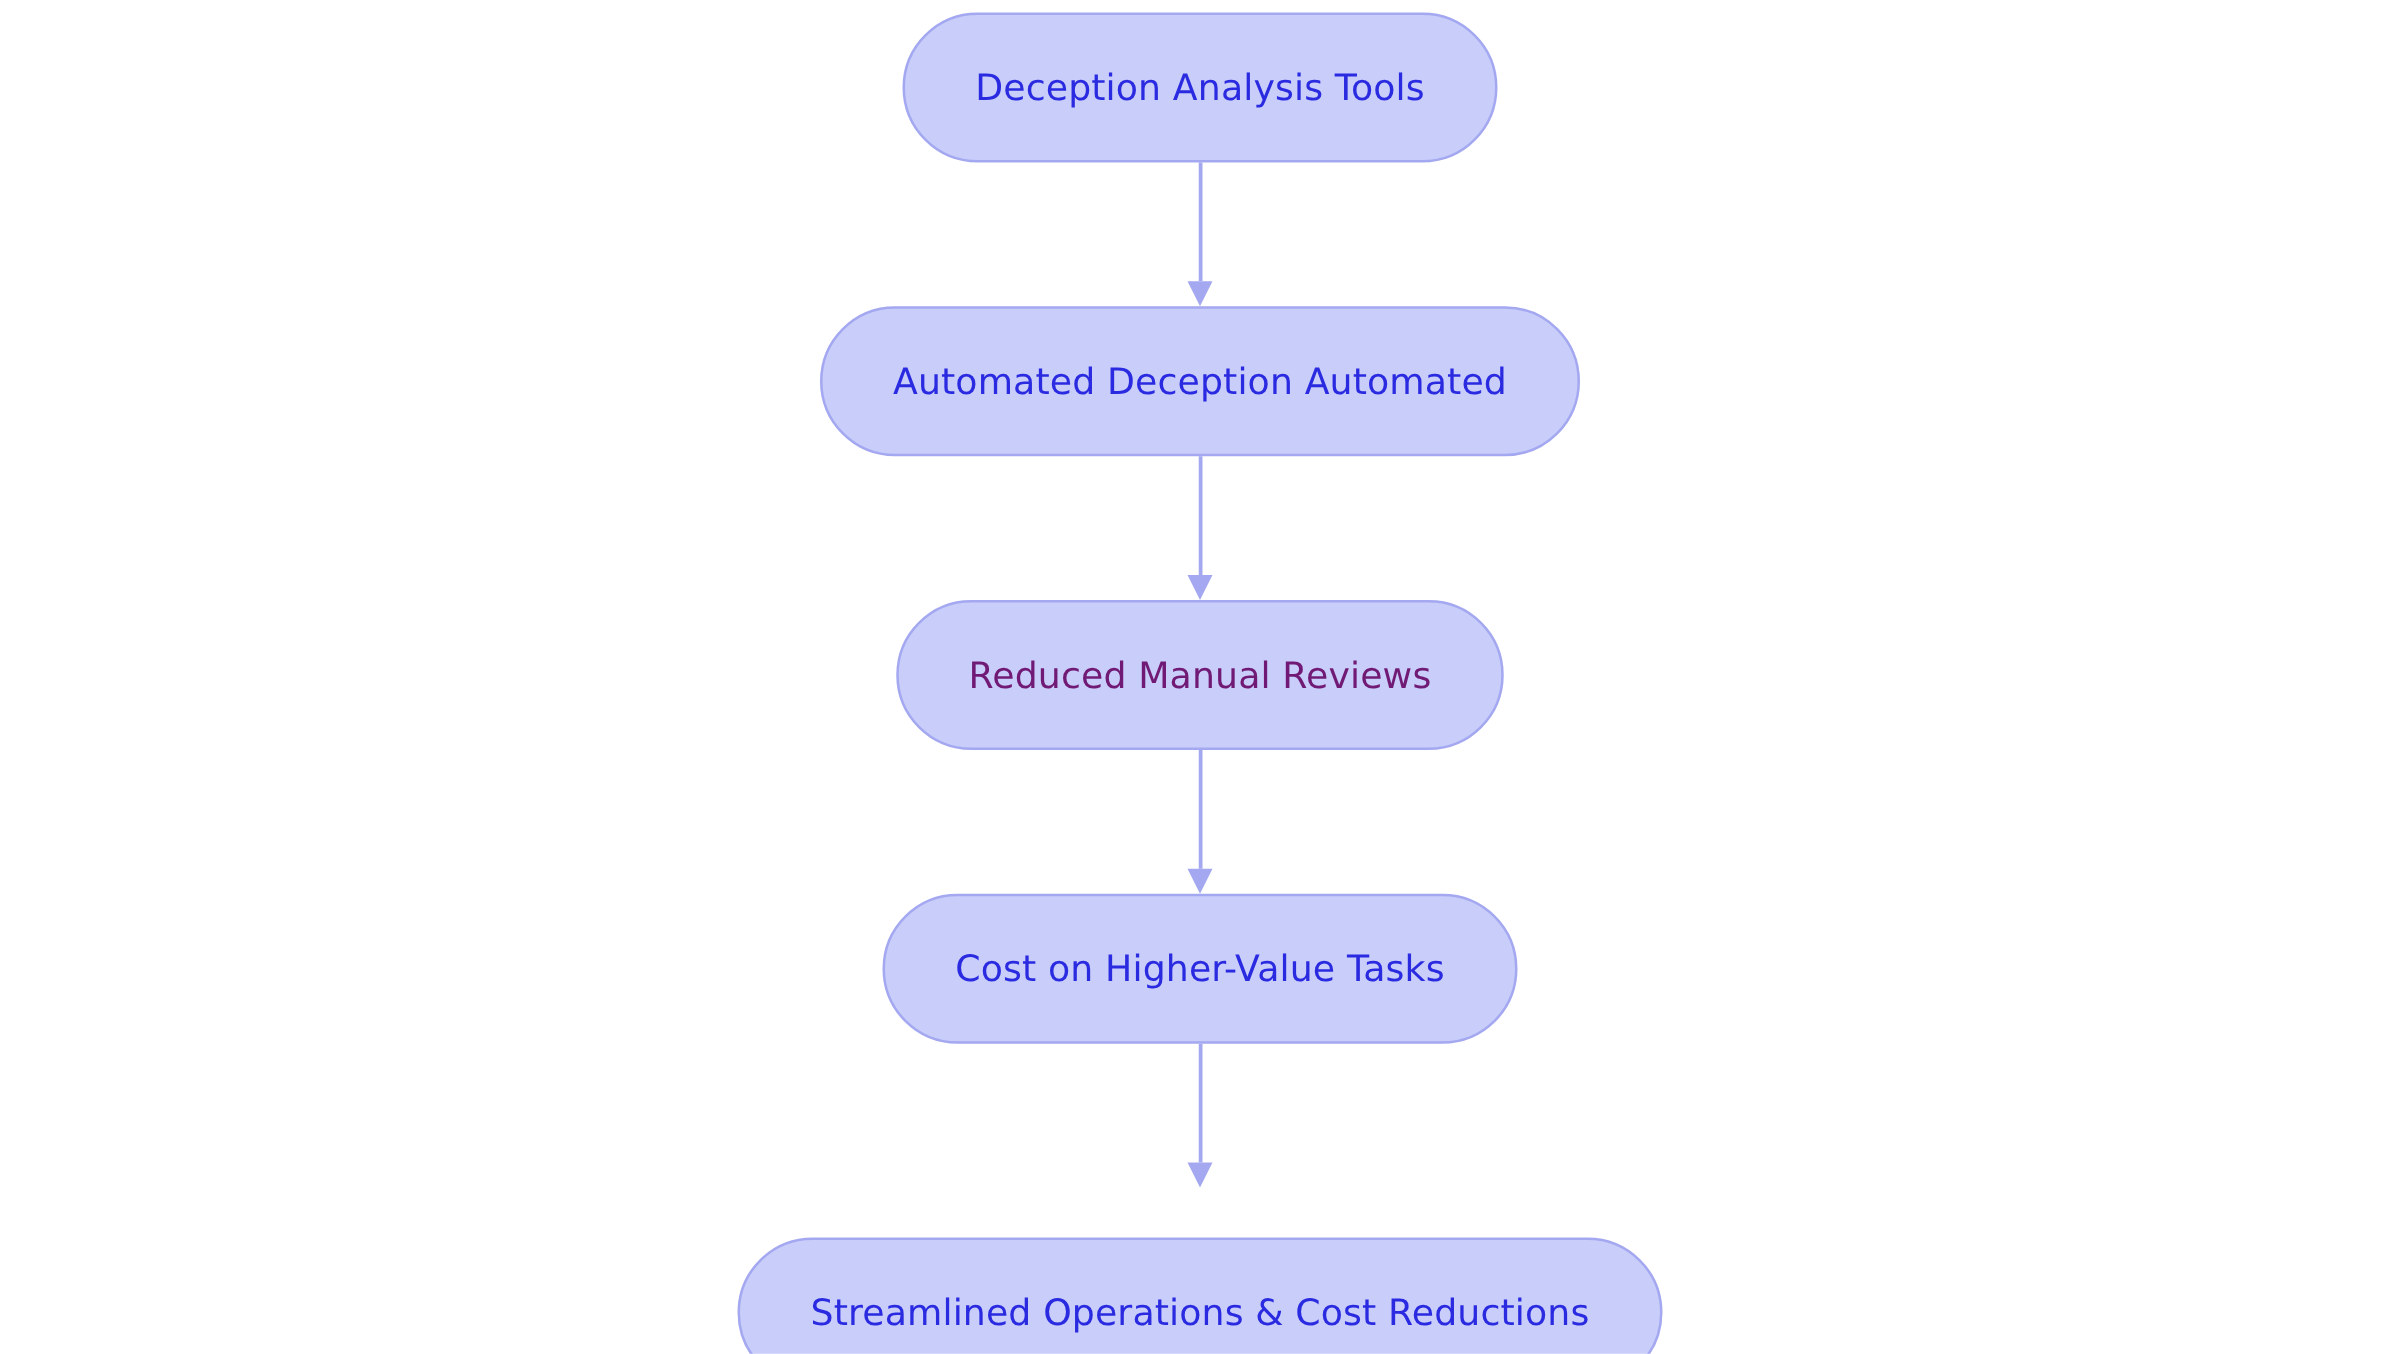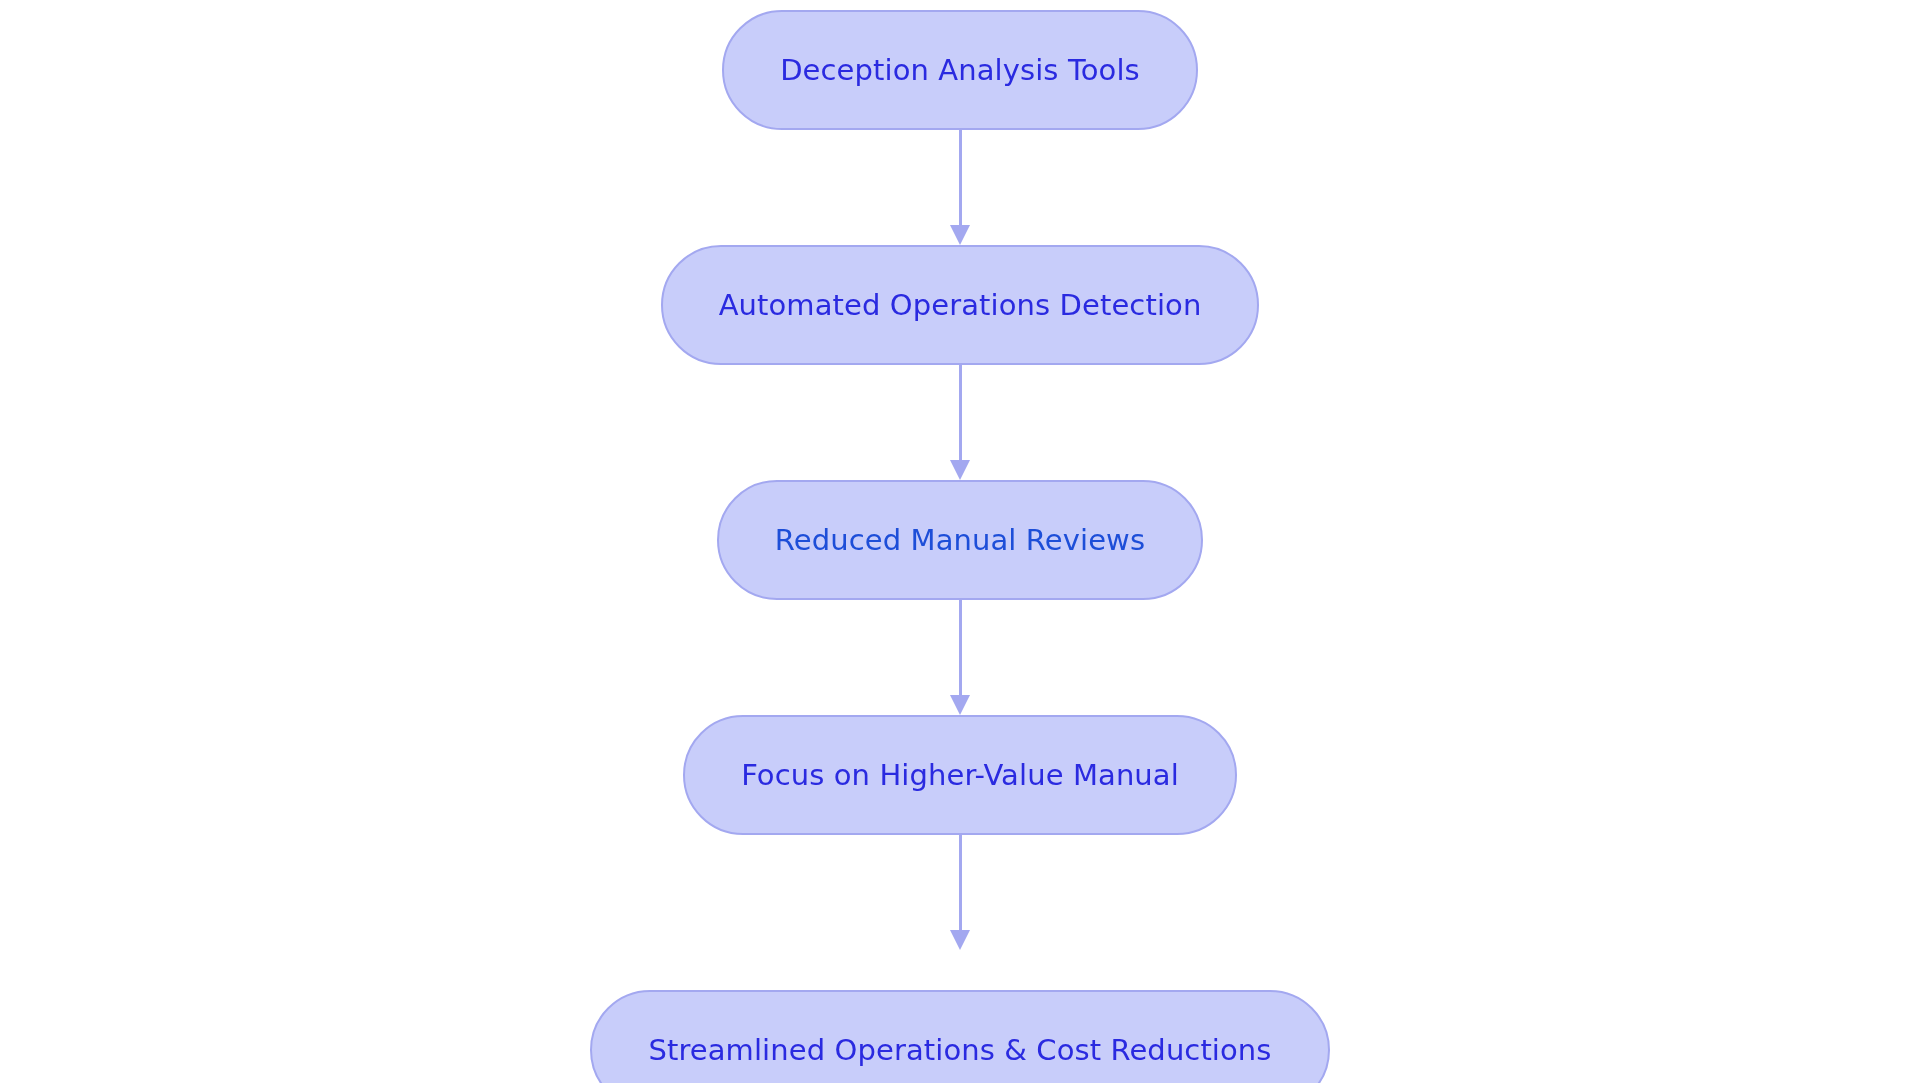--- a/index.html
+++ b/index.html
@@ -102,39 +102,39 @@
     <div class="node" style="background: rgb(200, 205, 250); border-color: rgb(163, 168, 240);">
       <span class="node-label" style="color: rgb(42, 42, 224);">Deception Analysis Tools</span>
     </div>
 
     <div class="edge">
       <div class="edge-line" style="background: rgb(163, 168, 240);"></div>
       <div class="edge-arrowhead" style="border-top-color: rgb(163, 168, 240);"></div>
     </div>
 
     <div class="node" style="background: rgb(200, 205, 250); border-color: rgb(163, 168, 240);">
-      <span class="node-label" style="color: rgb(42, 42, 224);">Automated Operations Detection</span>
+      <span class="node-label" style="color: rgb(42, 42, 224);">Automated Deception Automated</span>
     </div>
 
     <div class="edge">
       <div class="edge-line" style="background: rgb(163, 168, 240);"></div>
       <div class="edge-arrowhead" style="border-top-color: rgb(163, 168, 240);"></div>
     </div>
 
     <div class="node" style="background: rgb(200, 205, 250); border-color: rgb(163, 168, 240);">
-      <span class="node-label" style="color: #1d4ed8;">Reduced Manual Reviews</span>
+      <span class="node-label" style="color: #701a75;">Reduced Manual Reviews</span>
     </div>
 
     <div class="edge">
       <div class="edge-line" style="background: rgb(163, 168, 240);"></div>
       <div class="edge-arrowhead" style="border-top-color: rgb(163, 168, 240);"></div>
     </div>
 
     <div class="node" style="background: rgb(200, 205, 250); border-color: rgb(163, 168, 240);">
-      <span class="node-label" style="color: rgb(42, 42, 224);">Focus on Higher-Value Manual</span>
+      <span class="node-label" style="color: rgb(42, 42, 224);">Cost on Higher-Value Tasks</span>
     </div>
 
     <div class="edge">
       <div class="edge-line" style="background: rgb(163, 168, 240);"></div>
       <div class="edge-arrowhead" style="border-top-color: rgb(163, 168, 240);"></div>
     </div>
 
     <div class="node" style="background: rgb(200, 205, 250); border-color: rgb(163, 168, 240); margin-top: 40px;">
       <span class="node-label" style="color: rgb(42, 42, 224);">Streamlined Operations &amp; Cost Reductions</span>
     </div>

